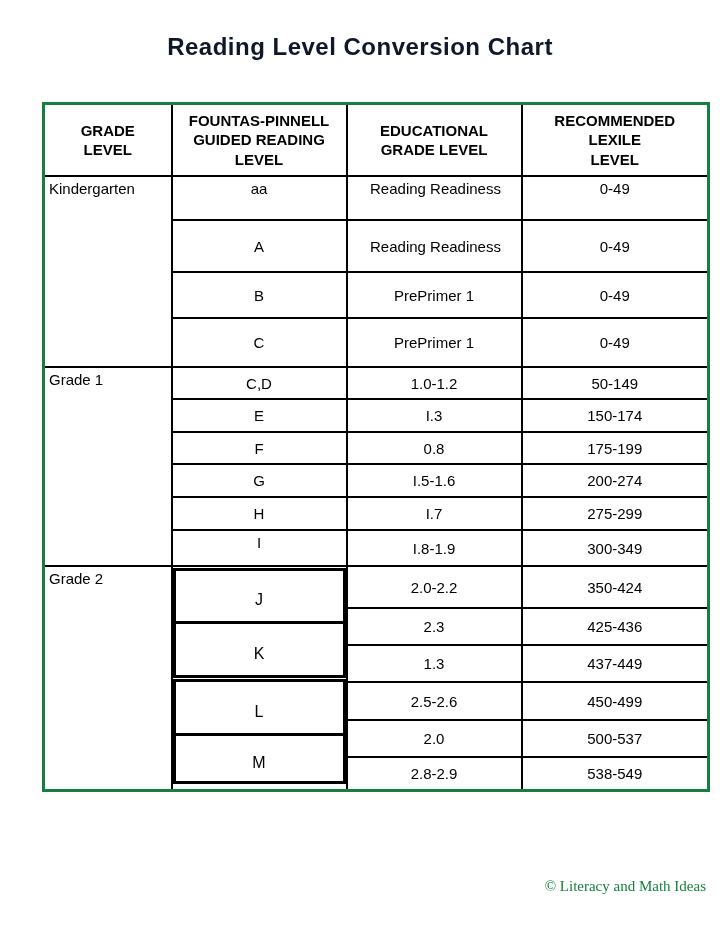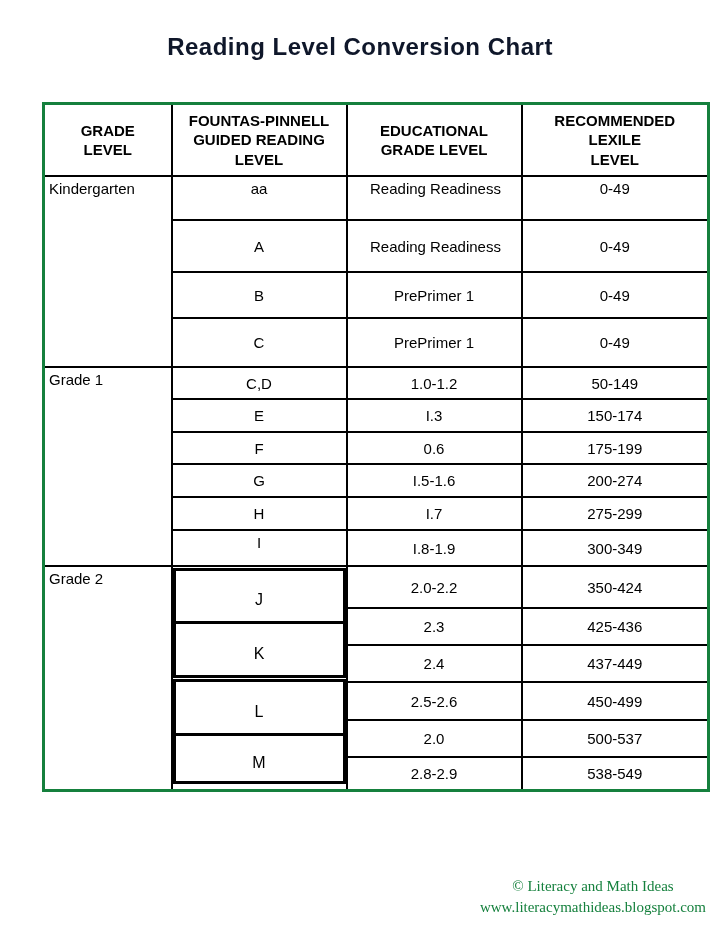--- a/index.html
+++ b/index.html
@@ -160,21 +160,21 @@
       <td>1.0-1.2</td>
       <td>50-149</td>
     </tr>
     <tr style="height:33px">
       <td>E</td>
       <td>I.3</td>
       <td>150-174</td>
     </tr>
     <tr style="height:32px">
       <td>F</td>
-      <td>0.6</td>
+      <td>0.8</td>
       <td>175-199</td>
     </tr>
     <tr style="height:33px">
       <td>G</td>
       <td>I.5-1.6</td>
       <td>200-274</td>
     </tr>
     <tr style="height:33px">
       <td>H</td>
       <td>I.7</td>
@@ -197,34 +197,33 @@
         </div>
       </td>
       <td>2.0-2.2</td>
       <td>350-424</td>
     </tr>
     <tr style="height:37px">
       <td>2.3</td>
       <td>425-436</td>
     </tr>
     <tr style="height:37px">
-      <td>2.4</td>
+      <td>1.3</td>
       <td>437-449</td>
     </tr>
     <tr style="height:38px">
       <td>2.5-2.6</td>
       <td>450-499</td>
     </tr>
     <tr style="height:37px">
       <td>2.0</td>
       <td>500-537</td>
     </tr>
     <tr style="height:33px">
       <td>2.8-2.9</td>
       <td>538-549</td>
     </tr>
   </tbody>
 </table>
 
 <div class="footer">
   <div>© Literacy and Math Ideas</div>
-  <div>www.literacymathideas.blogspot.com</div>
 </div>
 
 </body></html>

